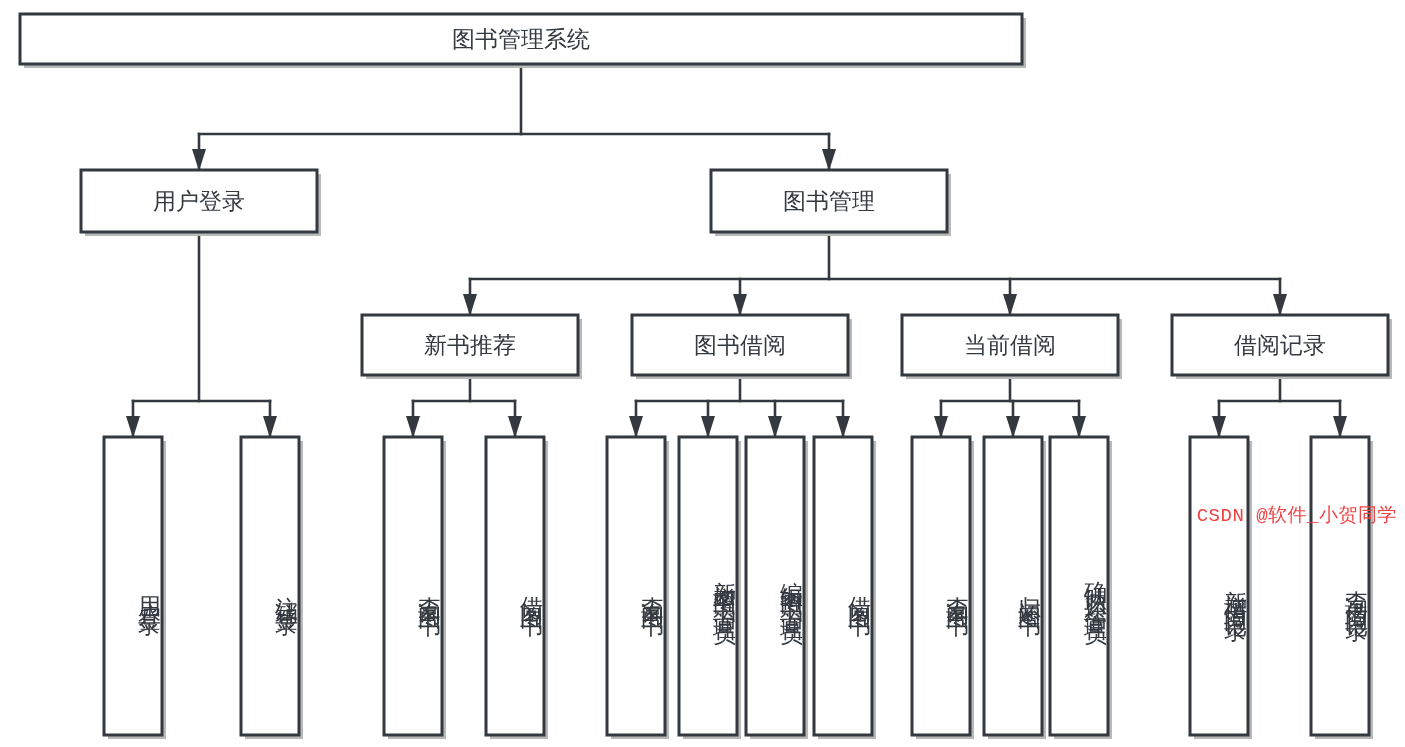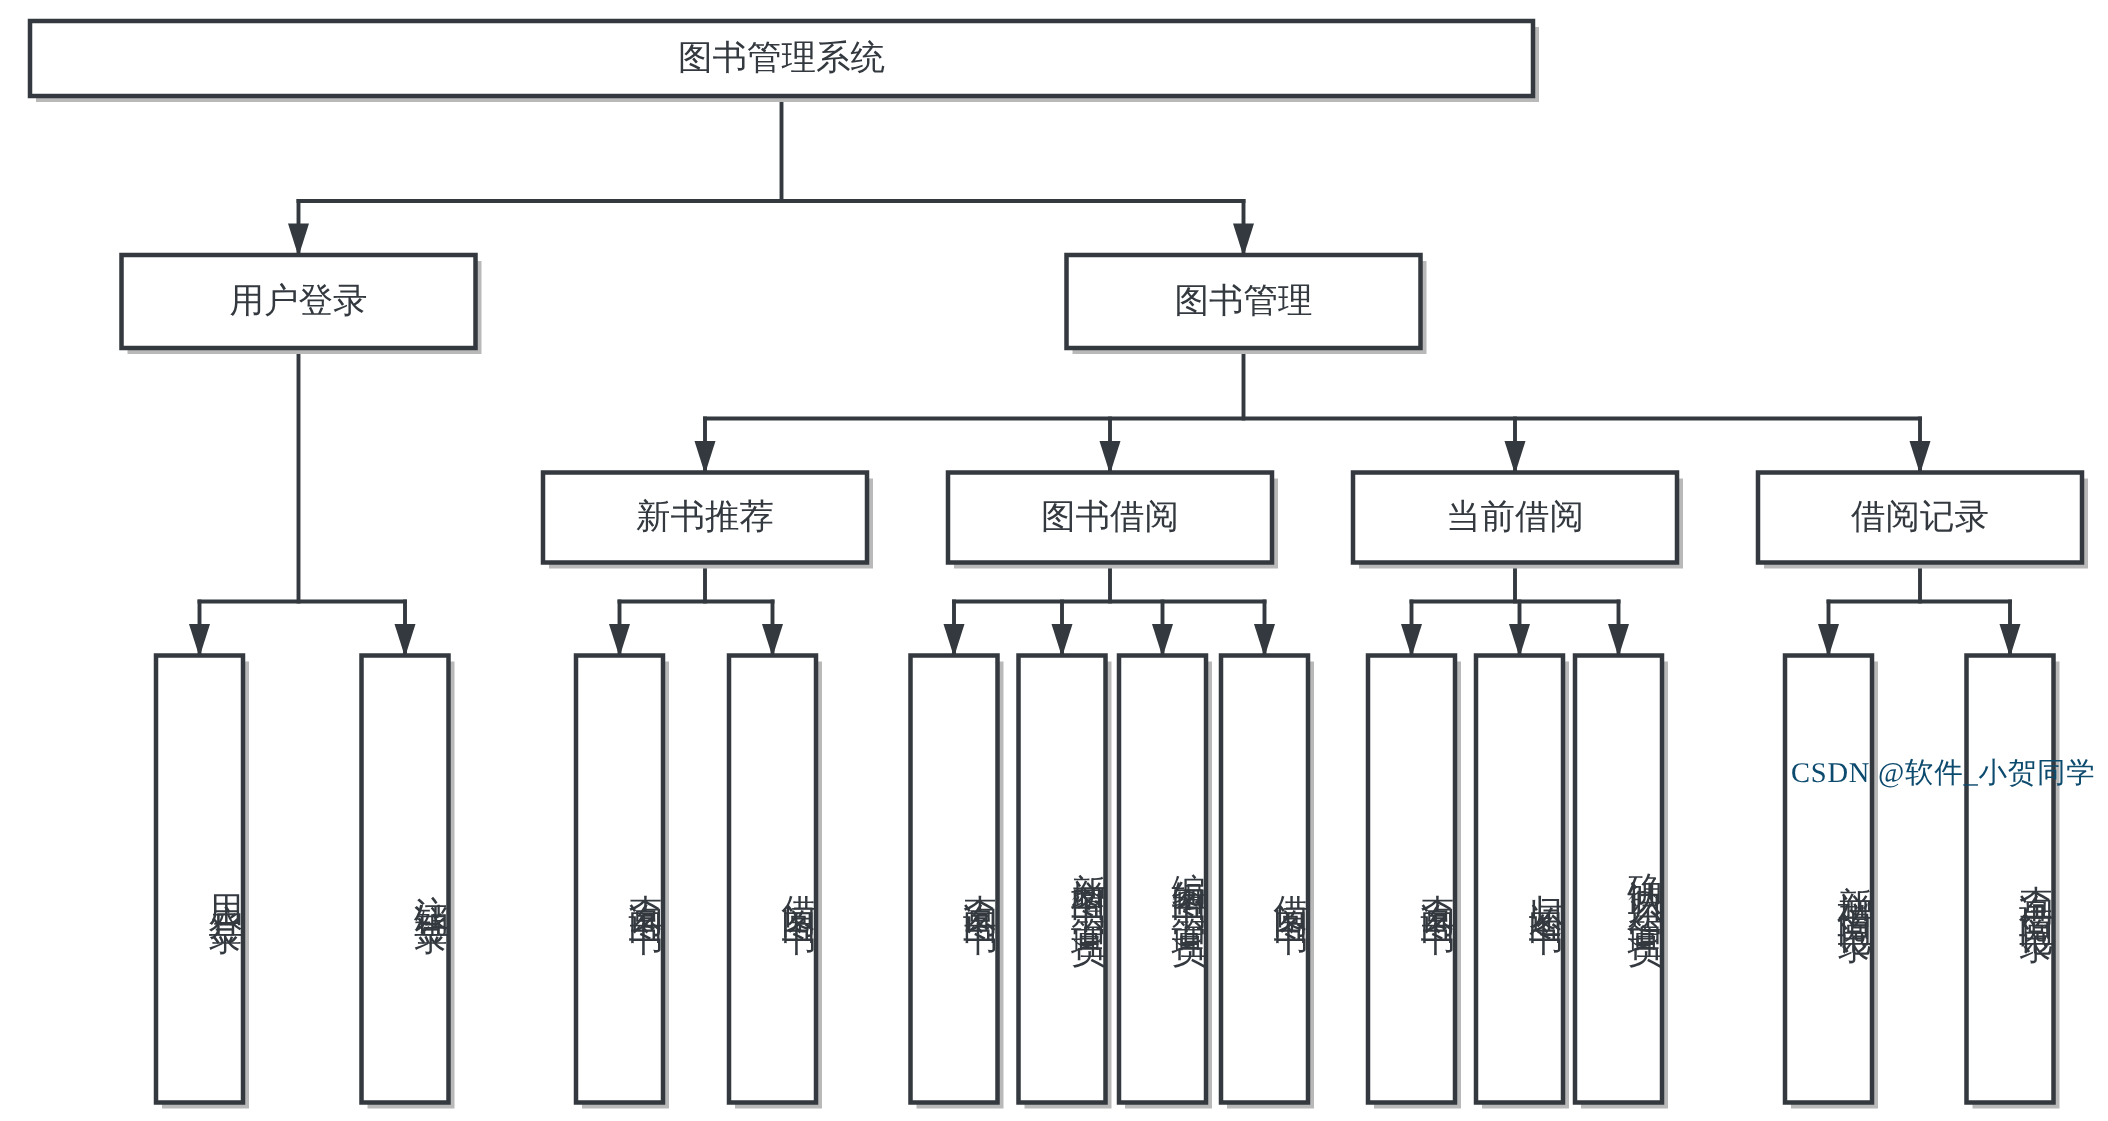--- a/index.html
+++ b/index.html
@@ -36,23 +36,23 @@
     display:flex;
     align-items:flex-start;
     justify-content:center;
     pointer-events:none;
     white-space:nowrap;
   }
 
   .watermark{
     position:absolute;
     right:8px;bottom:2px;
-    font-family:Liberation Serif, serif;
+    font-family:Liberation Mono, monospace;
     font-size:19px;
-    color:#0c4a6e;
+    color:#ef4444;
     letter-spacing:0.5px;
     white-space:nowrap;
   }
 </style>
 </head>
 <body>
 
 <div id="stage">
 
   <svg class="diagram" viewBox="0 0 1405 747">

